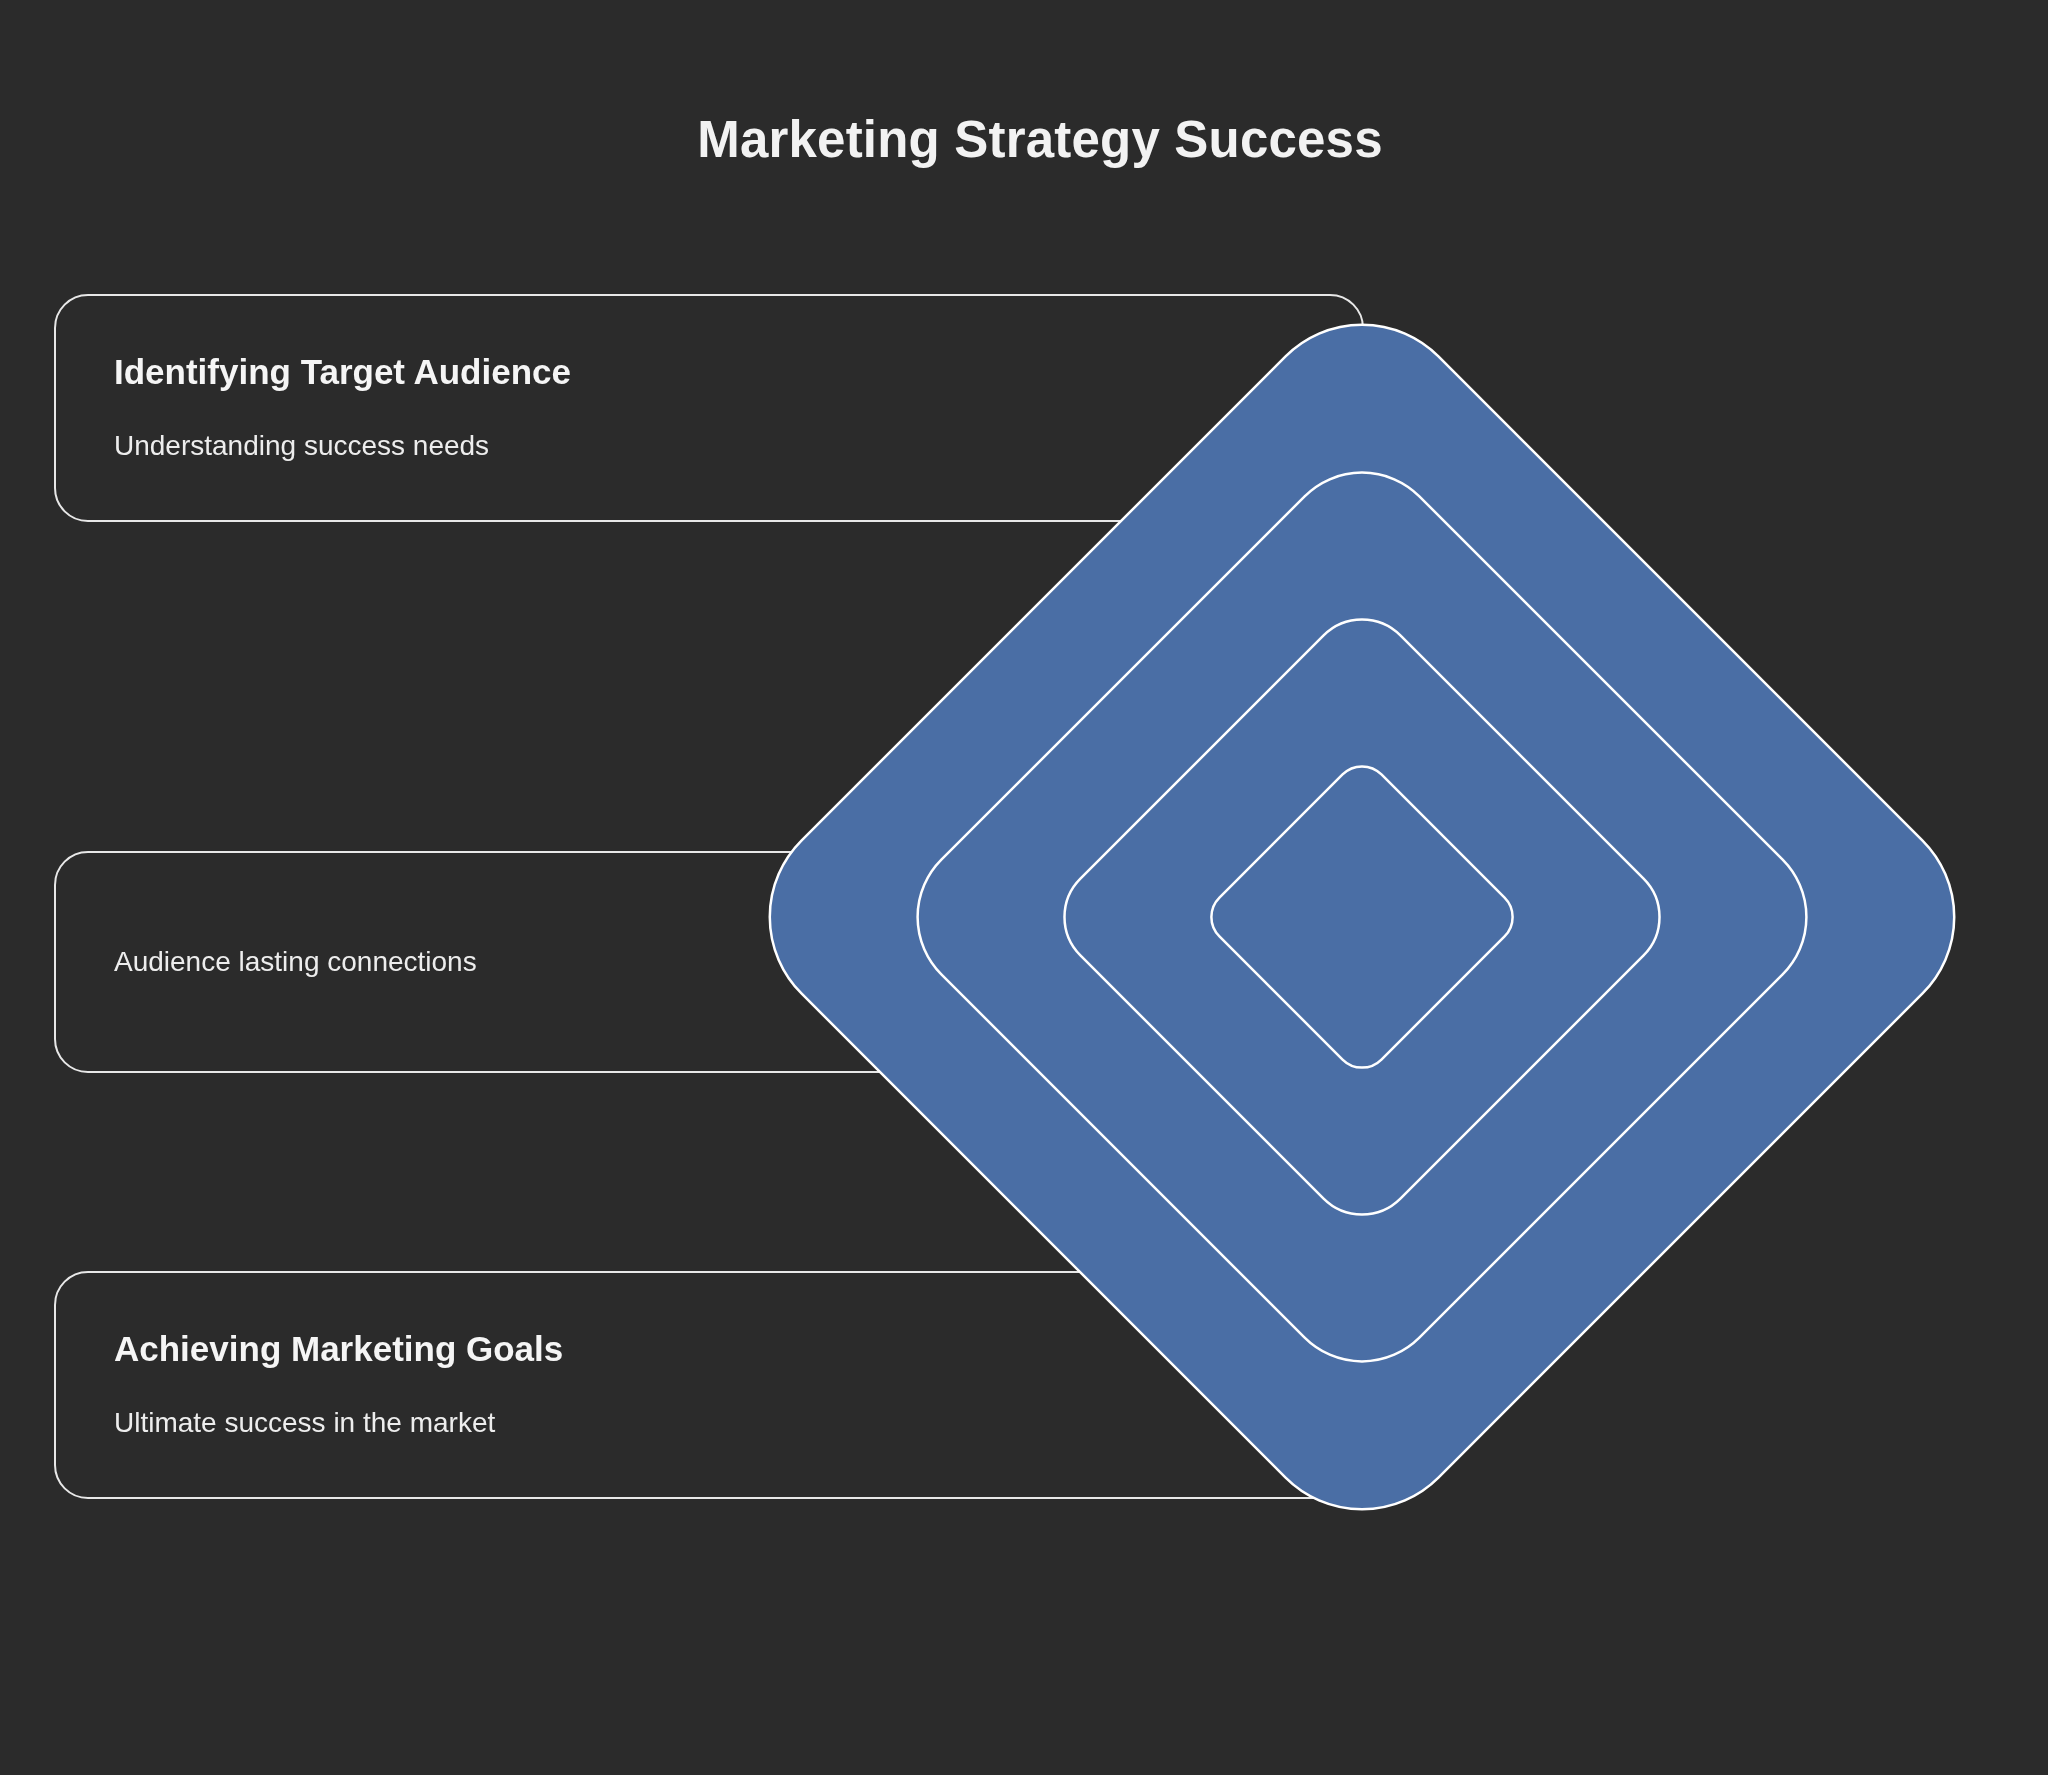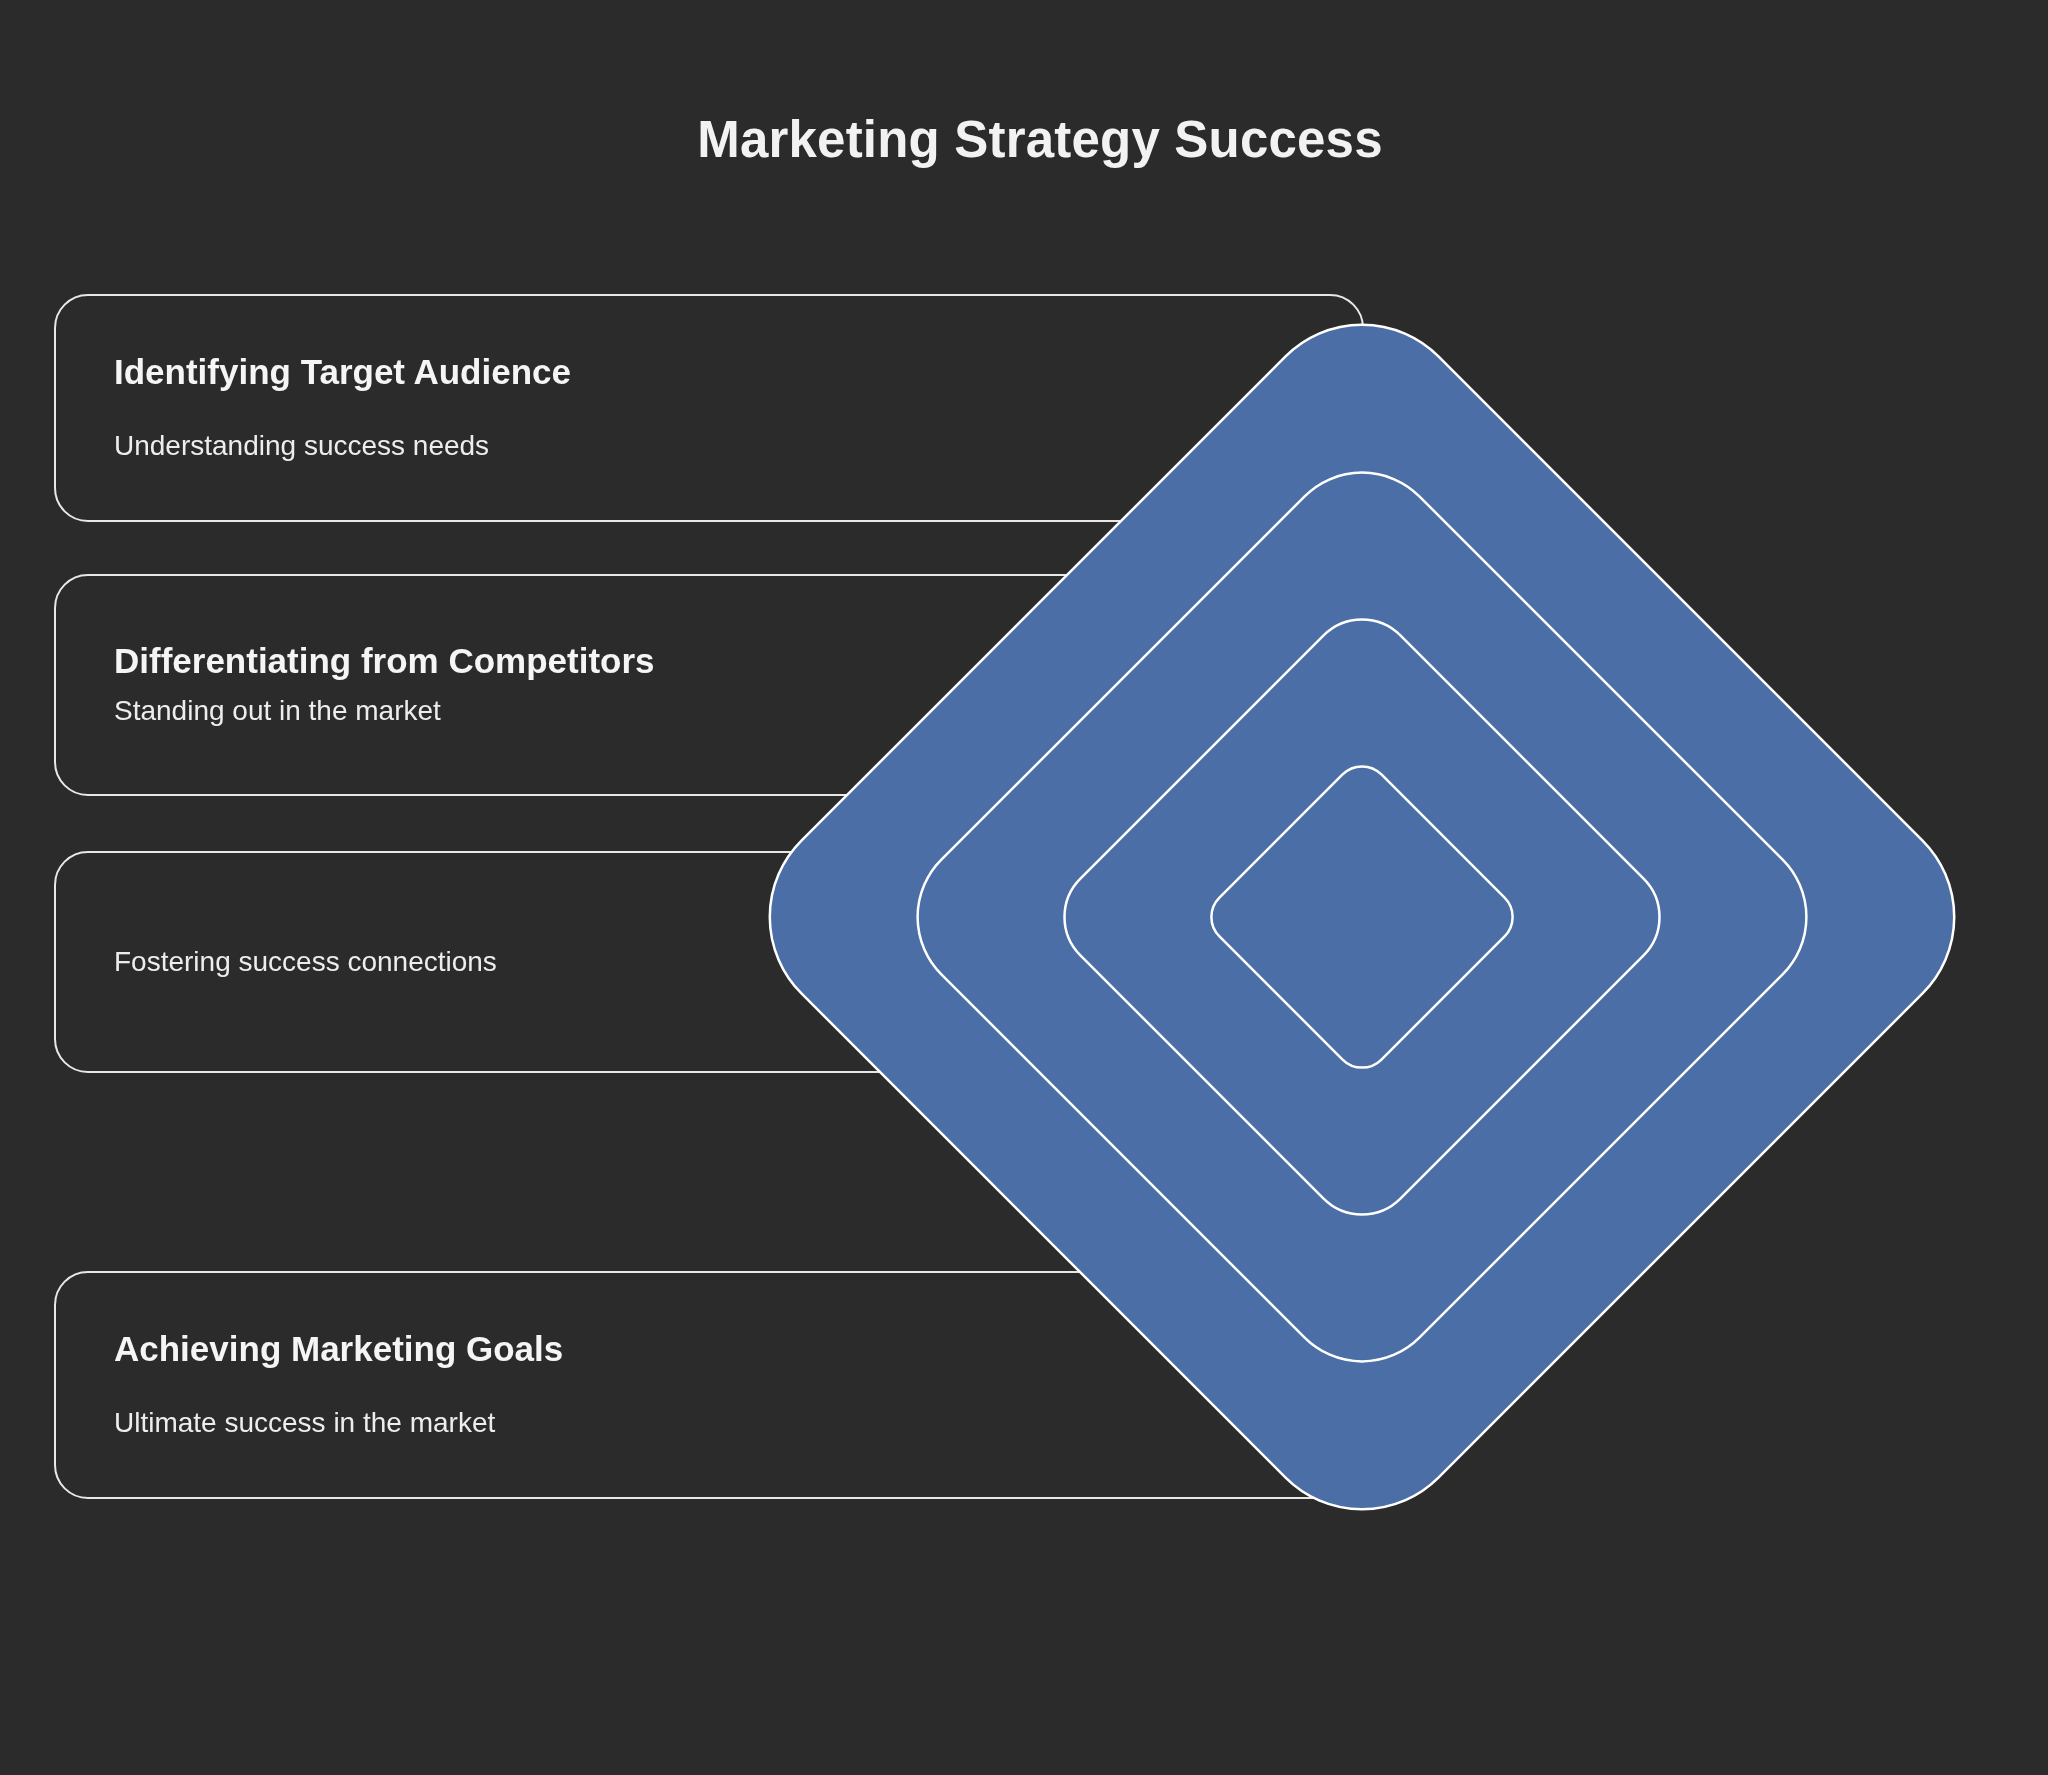--- a/index.html
+++ b/index.html
@@ -97,27 +97,23 @@
 
   <div class="page-title">Marketing Strategy Success</div>
 
   <div class="cards-layer">
 
     <div class="card c1">
       <div class="card-title">Identifying Target Audience</div>
       <div class="card-sub">Understanding success needs</div>
     </div>
 
-    <div class="card c2">
-      <div class="card-title">Differentiating from Competitors</div>
-      <div class="card-sub">Standing out in the market</div>
-    </div>
 
     <div class="card c3">
-      <div class="card-sub">Fostering success connections</div>
+      <div class="card-sub">Audience lasting connections</div>
     </div>
 
     <div class="card c4">
       <div class="card-title">Achieving Marketing Goals</div>
       <div class="card-sub">Ultimate success in the market</div>
     </div>
 
   </div>
 
   <div class="diamond-layer">

